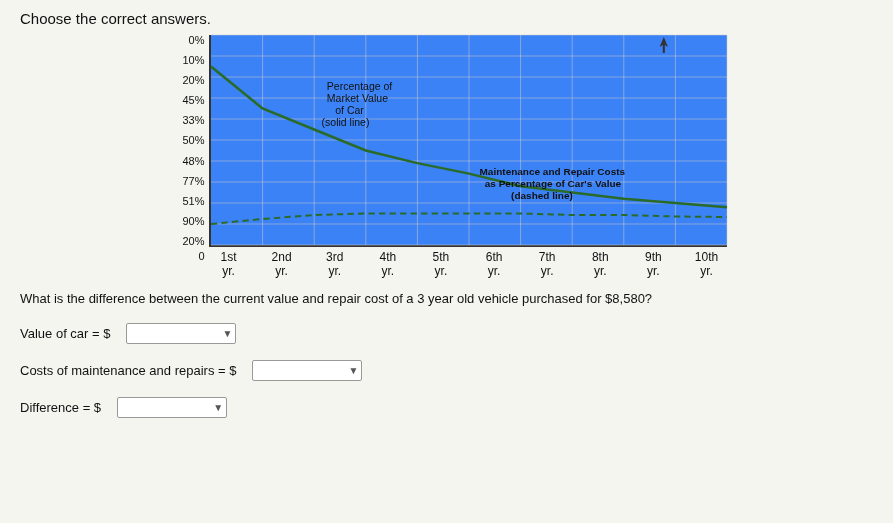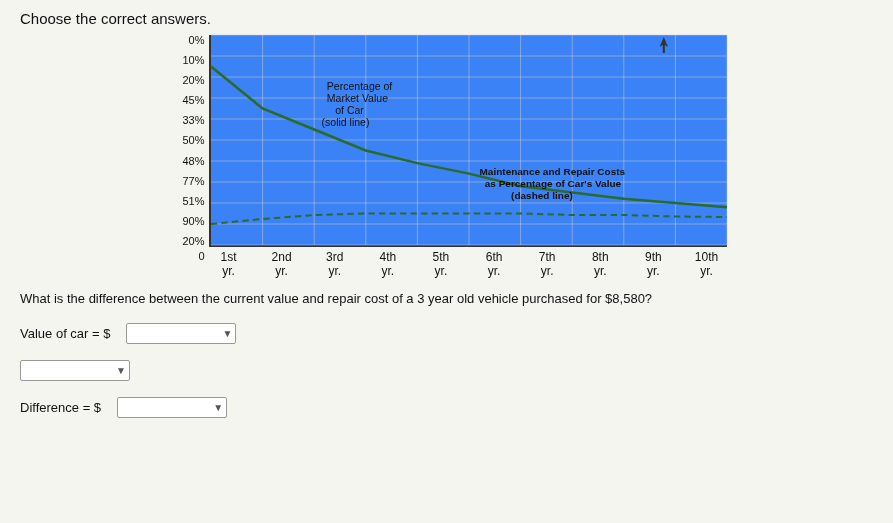--- a/index.html
+++ b/index.html
@@ -247,20 +247,21 @@
       <option value="3000">3000</option>
       <option value="4000">4000</option>
       <option value="5000">5000</option>
       <option value="6000">6000</option>
     </select>
     <span class="dropdown-arrow">▼</span>
   </div>
 </div>
 
 <div class="field-row">
+  <span class="field-label">Costs of maintenance and repairs = $</span>
   <div class="dropdown-wrapper">
     <select>
       <option value=""></option>
       <option value="500">500</option>
       <option value="1000">1000</option>
       <option value="1500">1500</option>
       <option value="2000">2000</option>
     </select>
     <span class="dropdown-arrow">▼</span>
   </div>

